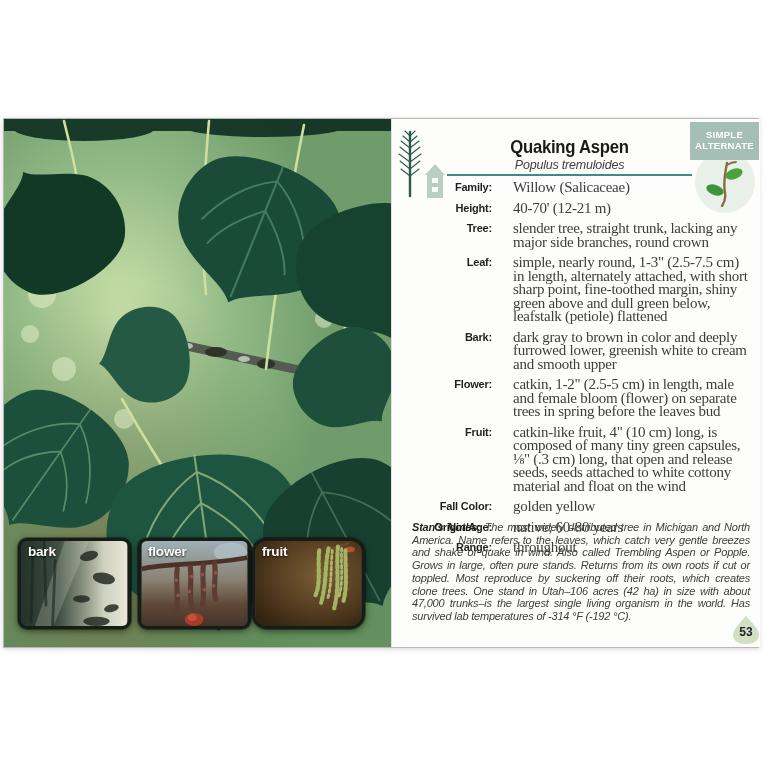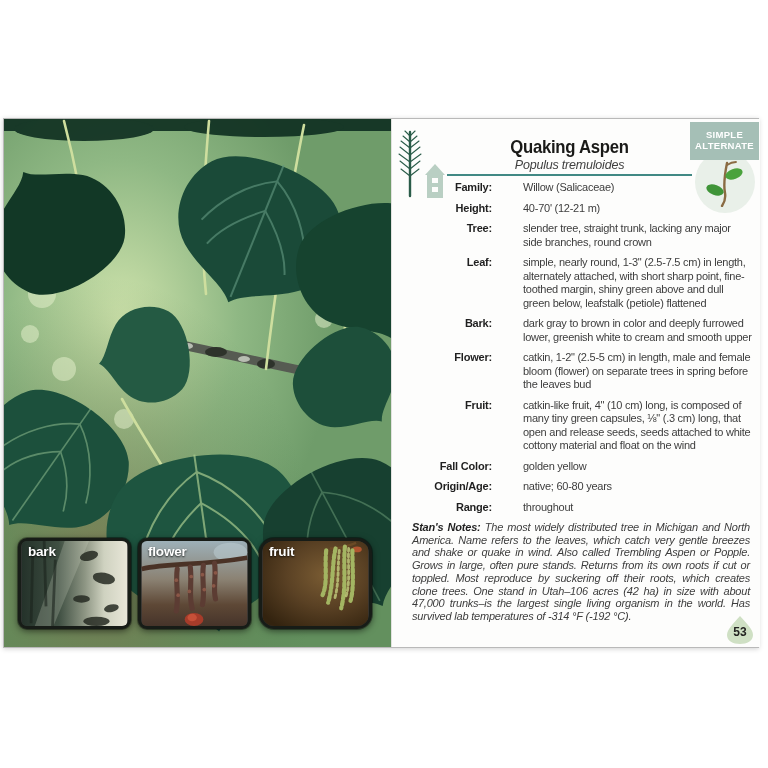--- a/index.html
+++ b/index.html
@@ -25,21 +25,21 @@
     box-shadow:0 0 0 1px rgba(0,0,0,.35), 0 2px 7px rgba(0,0,0,.55);
     background:#333;
   }
   .inset svg { display:block; }
   .inset-label {
     position:absolute; top:3px; left:7px; color:#ffffff; font-weight:bold;
     font-size:13.5px; letter-spacing:-0.2px; text-shadow:0 1px 2px rgba(0,0,0,.85);
   }
   .inset.bark { left:14px;text-align:right; }
   .inset.flower { left:134px; }
-  .inset.fruit { left:255px;border-radius:15px; }
+  .inset.fruit { left:248px;border-radius:15px; }
   
   .text-page {
     position:absolute; left:388px; top:0; width:368px; height:528px;
     background:#fdfdfc; color:#3d3d3d;
   }
   .corner-icons { position:absolute; left:5px; top:9px; }
   .page-title {
     position:absolute; left:55px; top:17px; width:245px; text-align:center;
     font-size:19px; font-weight:bold; color:#1a1a18; letter-spacing:-0.3px;
     transform:scaleX(.88); transform-origin:center;
@@ -57,36 +57,36 @@
     background:#e9f0e9; border-radius:50%;
   }
   .badge-rect {
     position:absolute; right:1px; top:3px; width:69px; height:38px;
     background:#a5bfb6; color:#ffffff; text-align:center;
     font-size:9.5px; font-weight:bold; letter-spacing:.3px; line-height:11px;
     padding-top:7px; text-transform:uppercase;
   }
   .twig-icon { position:absolute; left:313px; top:40px; }
   .fields { position:absolute; left:0; top:62px; width:360px; }
-  .frow { display:flex; margin-bottom:7px;gap:24px; }
+  .frow { display:flex; margin-bottom:7px; }
   .flbl {
     flex:none; width:100px; text-align:right; font-weight:bold; color:#1f1f1f;
     font-size:11px; line-height:13.5px; letter-spacing:-0.2px;
   }
   .fval {
-    margin-left:7px; width:250px; font-size:11px; line-height:13.5px;
-    color:#3d3d3d; letter-spacing:-0.25px;
+    margin-left:21px; width:250px; font-size:15px; line-height:13.5px;
+    color:#3d3d3d; letter-spacing:-0.25px;font-family:Liberation Serif, serif;
   }
   .notes {
     position:absolute; left:20px; top:402px; width:338px;
     font-size:11px; line-height:12.7px; letter-spacing:-0.2px;
     text-align:justify; color:#3d3d3d;font-style:italic;
   }
   .notes b { color:#1f1f1f; }
-  .page-num-wrap { position:absolute; right:7px; bottom:3px; width:26px; height:28px; }
+  .page-num-wrap { position:absolute; right:1px; bottom:3px; width:26px; height:28px; }
   .page-num-wrap svg { position:absolute; left:0; top:0; }
   .page-num {
     position:absolute; left:0; top:9px; width:26px; text-align:center;
     font-size:12px; font-weight:bold; color:#222220;
   }
 </style>
 </head>
 <body>
 
 <div class="canvas">

